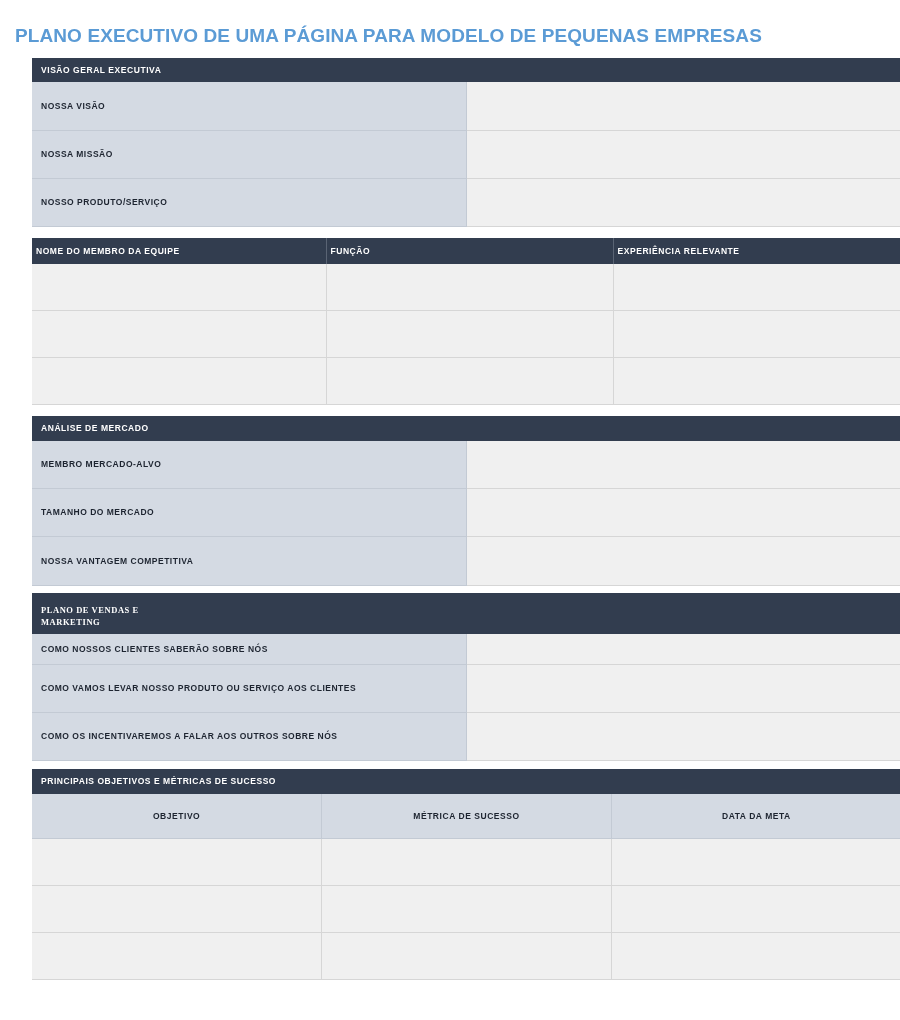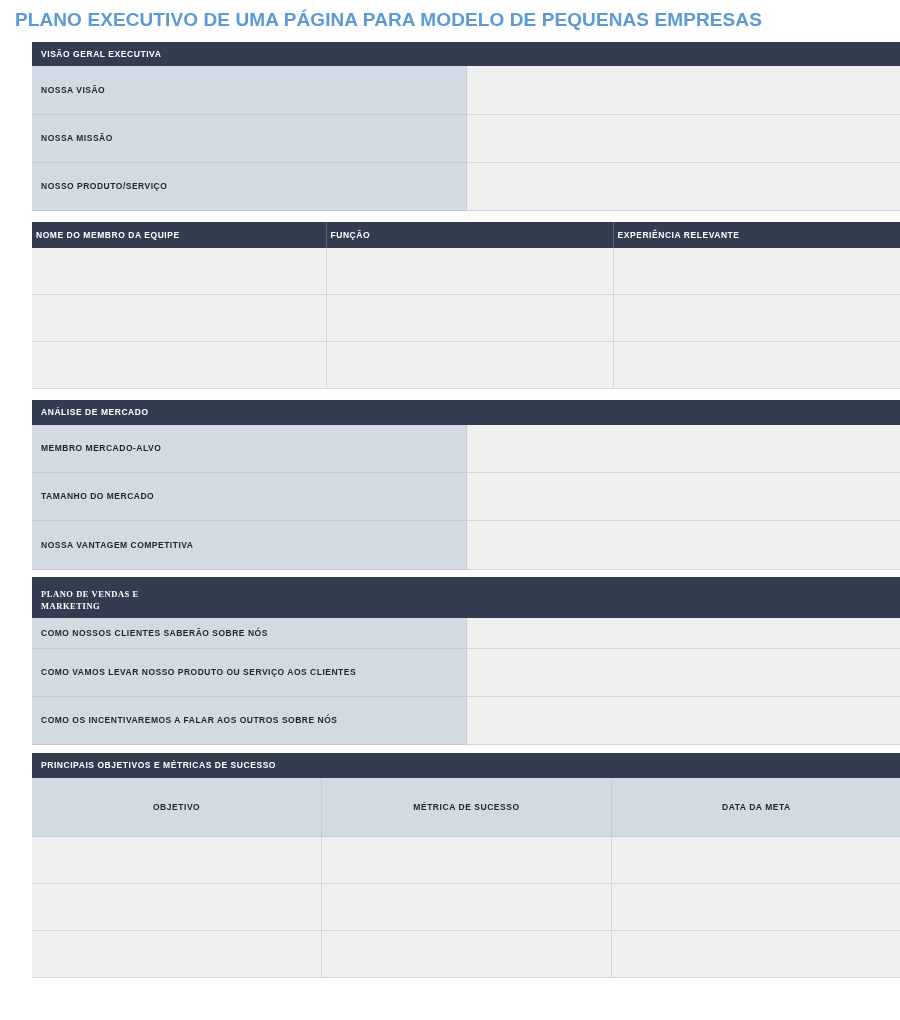--- a/index.html
+++ b/index.html
@@ -22,20 +22,21 @@
   
   .doc-title {
     font-size: 19px;
     font-weight: bold;
     color: #5b9bd5;
     letter-spacing: 0.1px;
     line-height: 1;
     padding-top: 10px;
     padding-bottom: 13px;
     white-space: nowrap;
+    margin-top: 16px;
   }
 
   
   .section {
     width: 869px;
     border-collapse: collapse;
     table-layout: fixed;
     margin-left: 17px;
   }
 
@@ -71,21 +72,21 @@
   .colhead-dark:last-child { border-right: none; }
 
   
   .colhead-light {
     background: #d4dae3;
     color: #1d2430;
     font-size: 8.5px;
     font-weight: bold;
     letter-spacing: 0.55px;
     text-align: center;
-    padding: 24px 4px;
+    padding: 17px 4px;
     border-right: 1px solid #c3cad4;
     border-bottom: 1px solid #c3cad4;
   }
   .colhead-light:last-child { border-right: none; }
 
   
   .rowlabel {
     width: 151px;
     background: #d4dae3;
     color: #1d2430;

